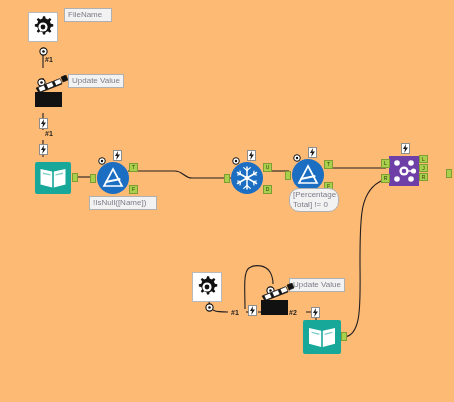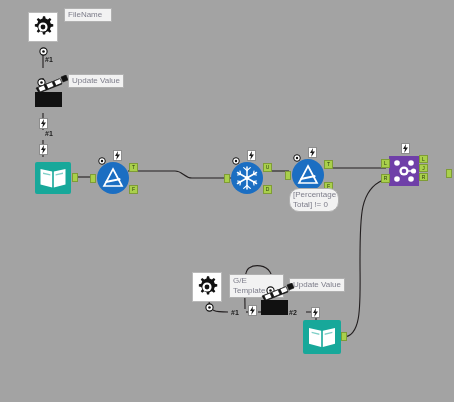--- a/index.html
+++ b/index.html
@@ -10,21 +10,21 @@
   body {
     width: 454px; height: 402px;
     font-family: "Liberation Sans", sans-serif;
     overflow: hidden;
     position: relative;
   }
   #canvas {
     position: absolute;
     left: 0; top: 0;
     width: 454px; height: 402px;
-    background: #a3a3a3;
+    background: #fdba74;
   }
   #wires {
     position: absolute;
     left: 0; top: 0;
     width: 454px; height: 402px;
     pointer-events: none;
   }
   
   .node {
     position: absolute;
@@ -210,20 +210,21 @@
         <g stroke="#ffffff" stroke-width="1.7" fill="none">
           <polygon points="16,7 25,24 7,24"></polygon>
         </g>
         <rect x="8.5" y="17.5" width="15" height="2" fill="#ffffff" transform="rotate(-12 16 18.5)"></rect>
       </svg>
     </div>
     <div class="port plain" style="left:-4px; top:23px; width:6px; height:9px;">I</div>
     <div class="port" style="left:35px; top:12px; width:9px; height:9px;">T</div>
     <div class="port" style="left:35px; top:34px; width:9px; height:9px;">F</div>
   </div>
+  <div class="anno" style="left:89px; top:196px; width:68px;">!IsNull([Name])</div>
 
   <div class="node" style="left:228px; top:151px; width:50px; height:44px;">
     <div style="position:absolute; left:4px; top:0px; width:8px; height:8px;">
       <svg width="8" height="8" viewBox="0 0 8 8">
         <circle cx="4" cy="4" r="3.3" fill="#ffffff" stroke="#111" stroke-width="1"></circle>
         <circle cx="4" cy="4" r="1.2" fill="#111"></circle>
       </svg>
     </div>
     <div class="bolt-chip" style="left:19px; top:-1px;">
       <svg width="7" height="9" viewBox="0 0 7 9">
@@ -332,21 +333,20 @@
     <div style="position:absolute; left:13px; top:26px; width:9px; height:9px;">
       <svg width="9" height="9" viewBox="0 0 9 9">
         <circle cx="4.5" cy="4.5" r="3.6" fill="#ffffff" stroke="#111" stroke-width="1.1"></circle>
         <circle cx="4.5" cy="4.5" r="1.3" fill="#111"></circle>
       </svg>
     </div>
   </div>
 
   <div class="conn-num" style="left:231px; top:309px;">#1</div>
 
-  <div class="anno" style="left:229px; top:274px; width:55px; z-index:1;">G/E Template</div>
 
   <div class="node" style="left:257px; top:281px; width:44px; height:42px; z-index:3;">
     <div style="position:absolute; left:9px; top:0; width:9px; height:9px;">
       <svg width="9" height="9" viewBox="0 0 9 9">
         <circle cx="4.5" cy="4.5" r="3.6" fill="#ffffff" stroke="#111" stroke-width="1.1"></circle>
         <circle cx="4.5" cy="4.5" r="1.3" fill="#111"></circle>
       </svg>
     </div>
     <svg class="clap-svg" width="42" height="34" viewBox="0 0 42 34" style="position:absolute; left:1px; top:2px;">
       <g fill="#111111" stroke="#111111" stroke-width="0.6">

